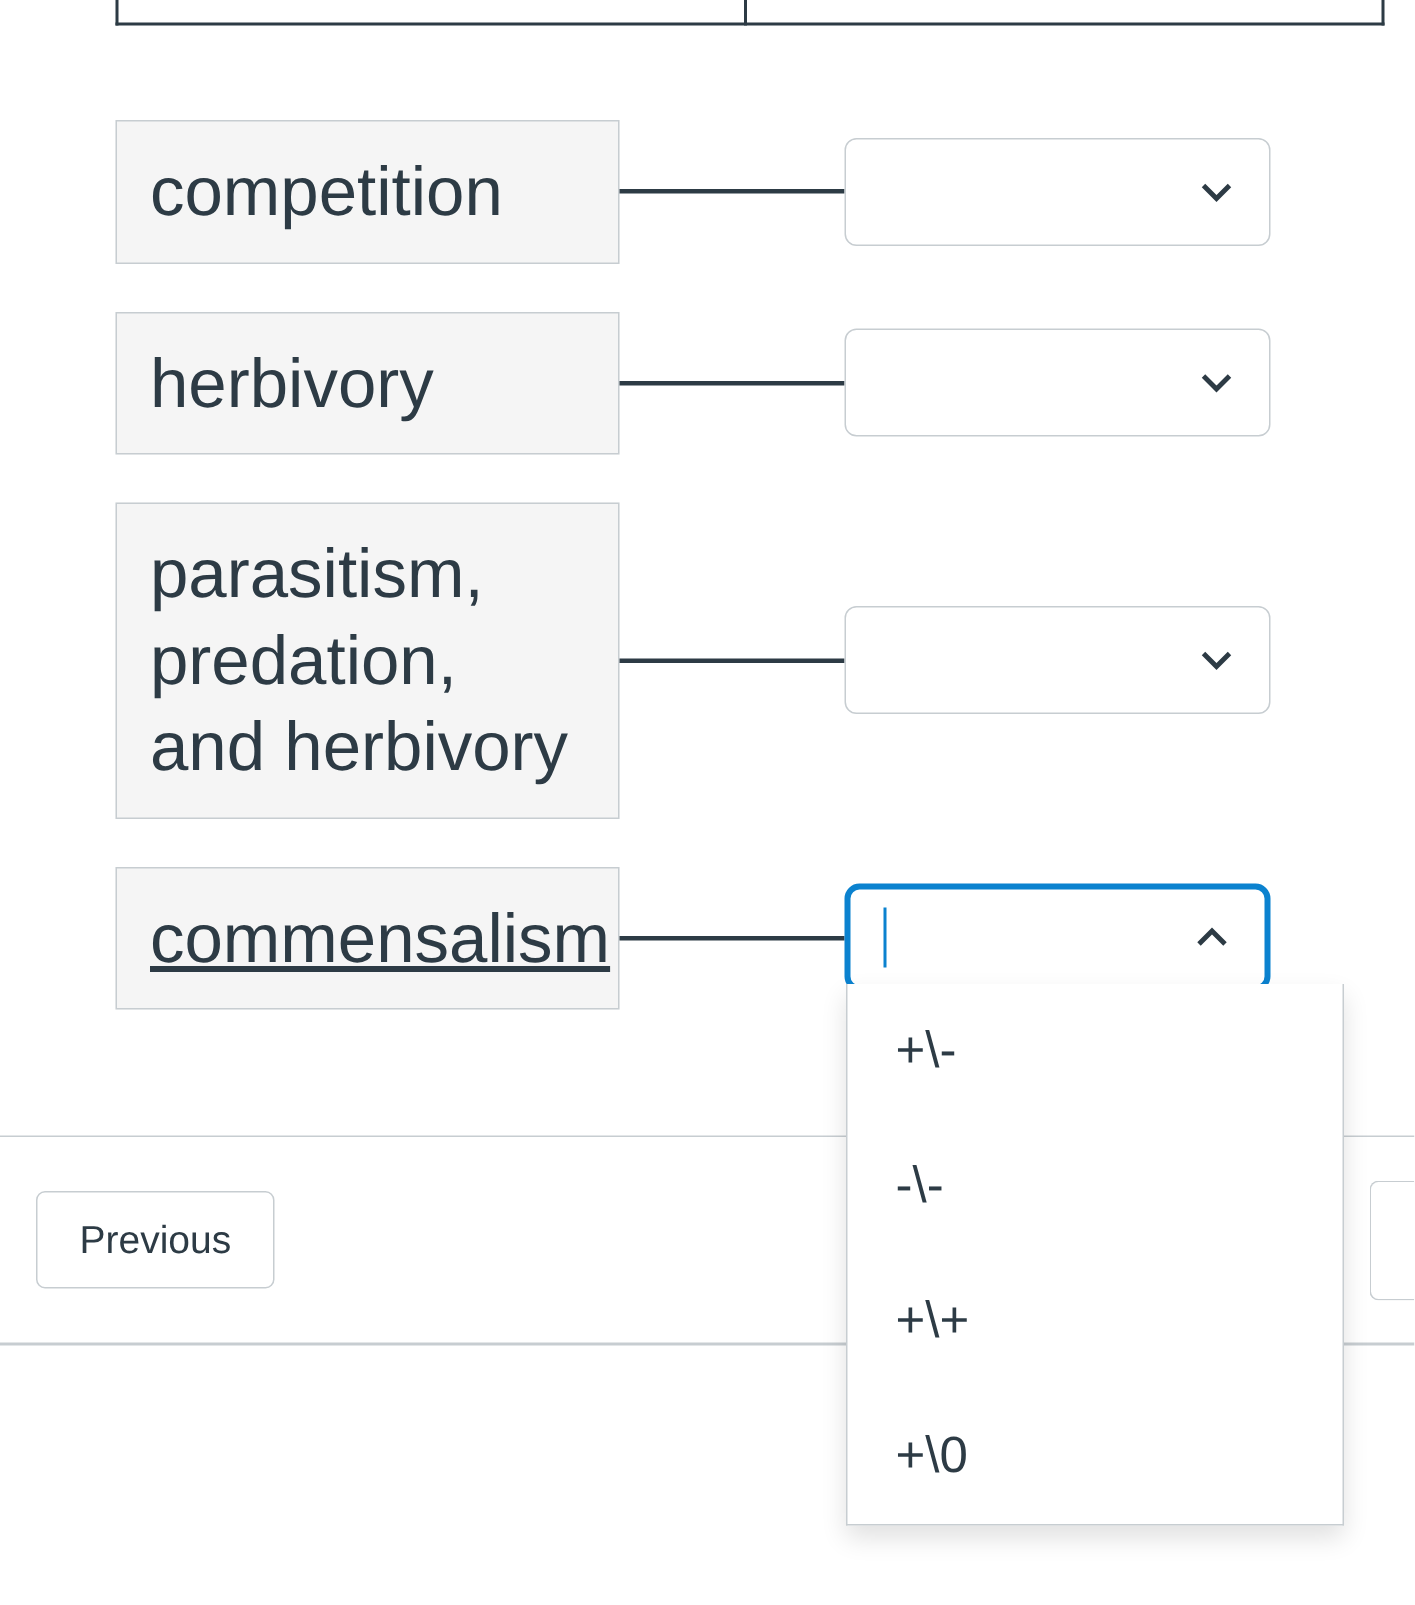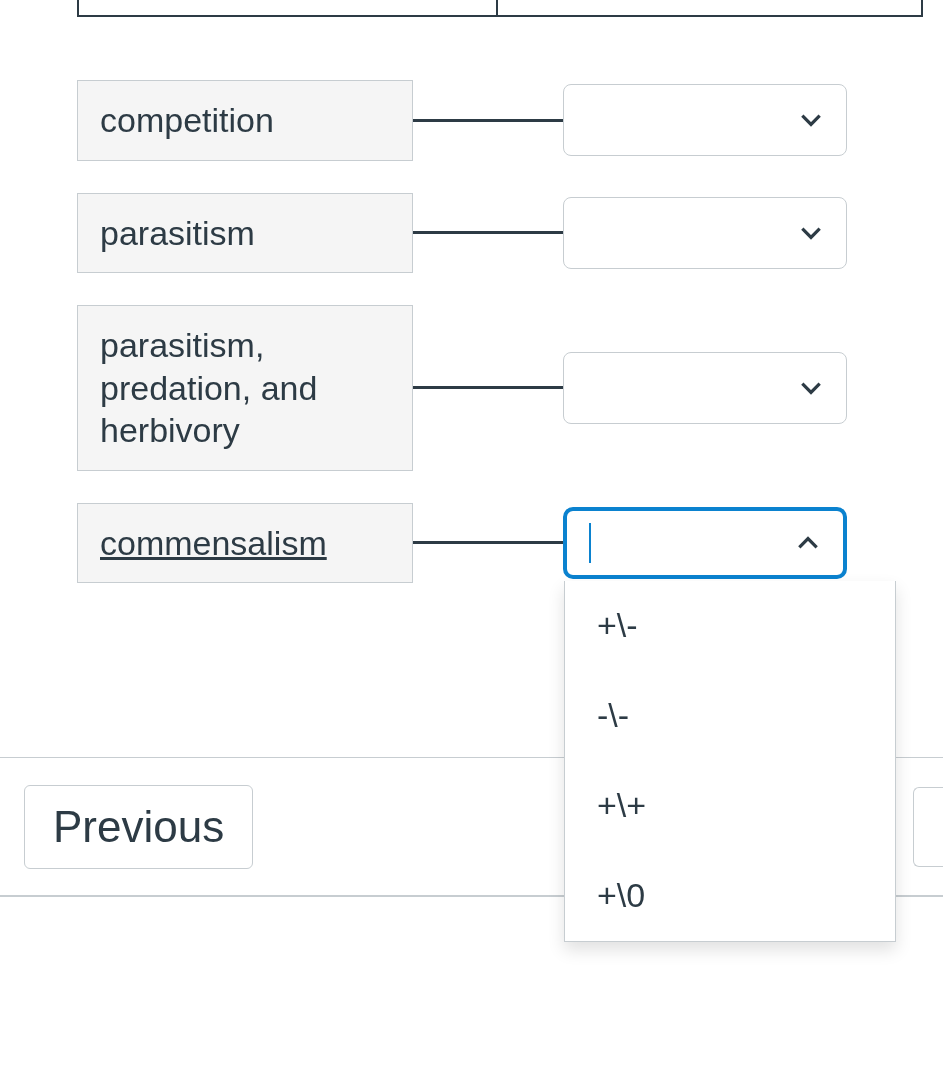--- a/index.html
+++ b/index.html
@@ -46,21 +46,21 @@
     display: flex;
     align-items: center;
     margin-bottom: 32px;
     padding-left: 77px;
   }
   .term-box {
     width: 336px;
     background: #f5f5f5;
     border: 1px solid #c7cdd1;
     padding: 18px 22px;
-    font-size: 34px;
+    font-size: 46px;
     line-height: 1.25;
   }
   .connector {
     flex: 0 0 150px;
     height: 0;
     border-top: 3px solid #2d3b45;
   }
   .dropdown {
     width: 284px;
     height: 72px;
@@ -116,21 +116,21 @@
     display: flex;
     align-items: center;
     padding-left: 24px;
     padding-right: 0;
   }
   .btn {
     border: 1px solid #c7cdd1;
     background: #ffffff;
     border-radius: 6px;
     padding: 16px 28px;
-    font-size: 44px;
+    font-size: 26px;
     color: #2d3b45;
     cursor: pointer;
   }
   .next-ghost {
     margin-left: auto;
     width: 30px;
     height: 80px;
     border: 1px solid #c7cdd1;
     border-right: none;
     border-radius: 6px 0 0 6px;
@@ -158,21 +158,21 @@
       <div class="connector"></div>
       <div class="dropdown">
         <span></span>
         <svg viewBox="0 0 24 24">
           <polyline points="4 8 12 16 20 8"></polyline>
           </svg>
       </div>
     </div>
 
     <div class="match-row">
-      <div class="term-box">parasitism</div>
+      <div class="term-box">herbivory</div>
       <div class="connector"></div>
       <div class="dropdown">
         <span></span>
         <svg viewBox="0 0 24 24">
           <polyline points="4 8 12 16 20 8"></polyline>
           </svg>
       </div>
     </div>
 
     <div class="match-row">

